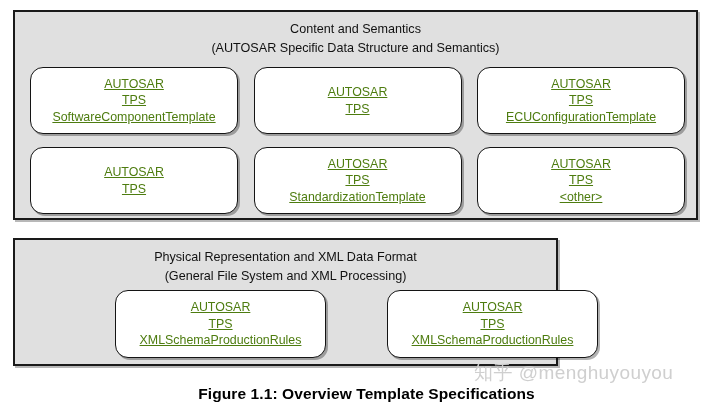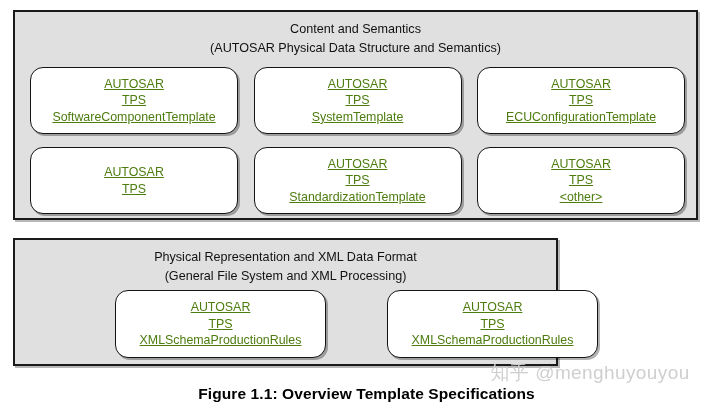--- a/index.html
+++ b/index.html
@@ -120,46 +120,44 @@
     top: 360px;
     width: 232px;
     height: 26px;
     font-size: 19px;
     line-height: 26px;
     color: #cfcfcf;
     white-space: nowrap;
     letter-spacing: 0.4px;
     pointer-events: none;
     user-select: none;
-    text-align: center;
   }
   #watermark .wm-logo { margin-right: 6px; }
 </style>
 </head>
 <body>
 
 <div class="figure-canvas">
 
   <div class="section" id="section-content">
 
     <div class="section-header">
       <span class="hdr-line">Content and Semantics</span>
-      <span class="hdr-line">(AUTOSAR Physical Data Structure and Semantics)</span>
+      <span class="hdr-line">(AUTOSAR Specific Data Structure and Semantics)</span>
     </div>
 
     <div class="spec-row" id="row-1">
       <div class="spec-box">
         <span class="ln">AUTOSAR</span>
         <span class="ln">TPS</span>
         <span class="ln">SoftwareComponentTemplate</span>
       </div>
       <div class="spec-box">
         <span class="ln">AUTOSAR</span>
         <span class="ln">TPS</span>
-        <span class="ln">SystemTemplate</span>
       </div>
       <div class="spec-box">
         <span class="ln">AUTOSAR</span>
         <span class="ln">TPS</span>
         <span class="ln">ECUConfigurationTemplate</span>
       </div>
     </div>
 
     <div class="spec-row" id="row-2">
       <div class="spec-box">

